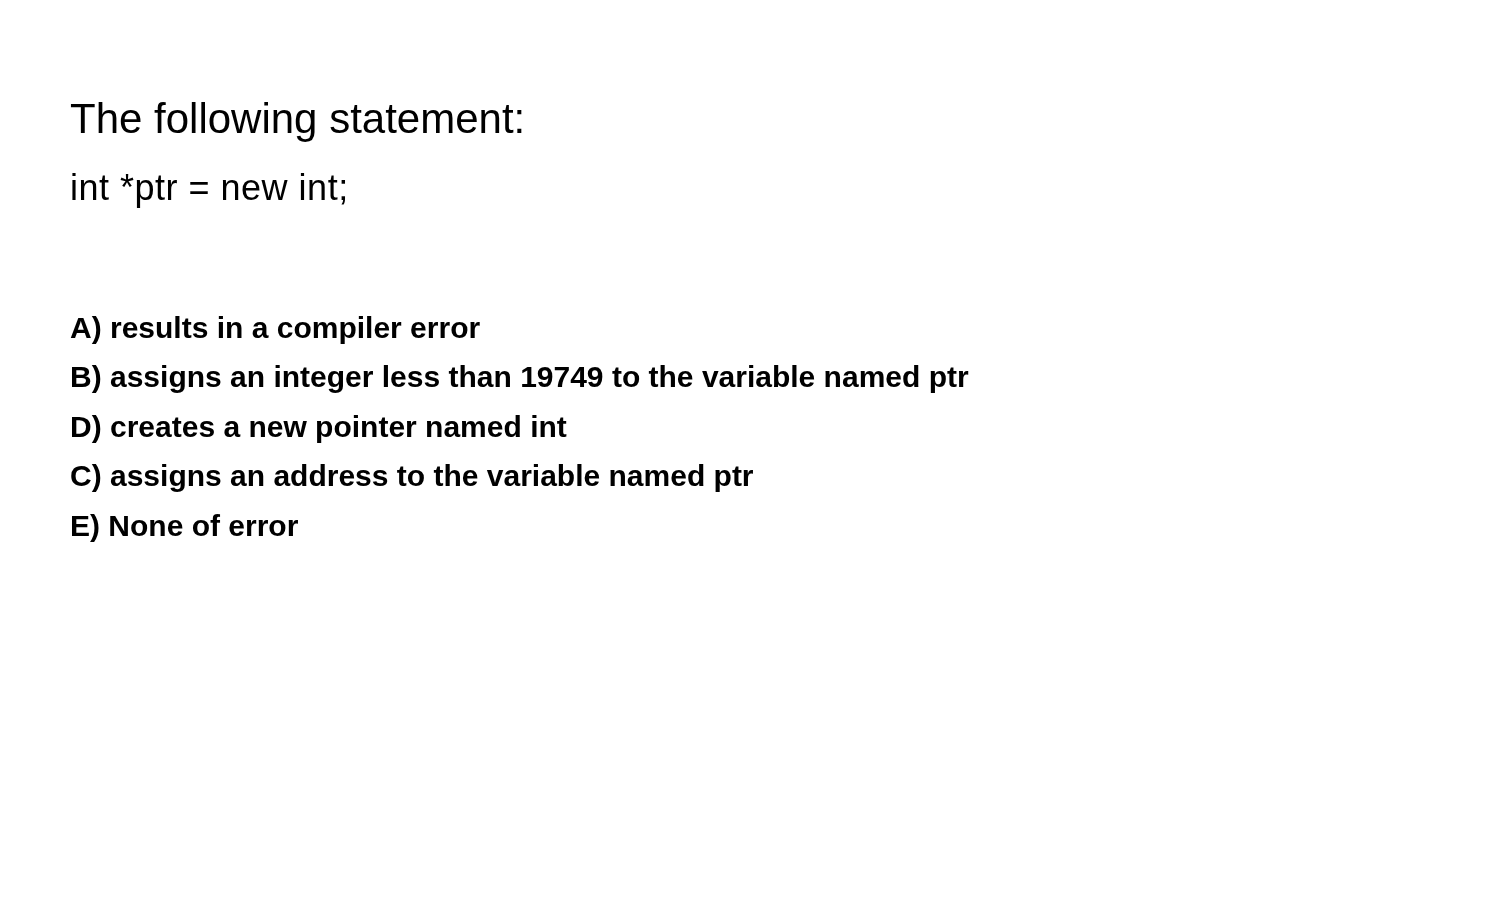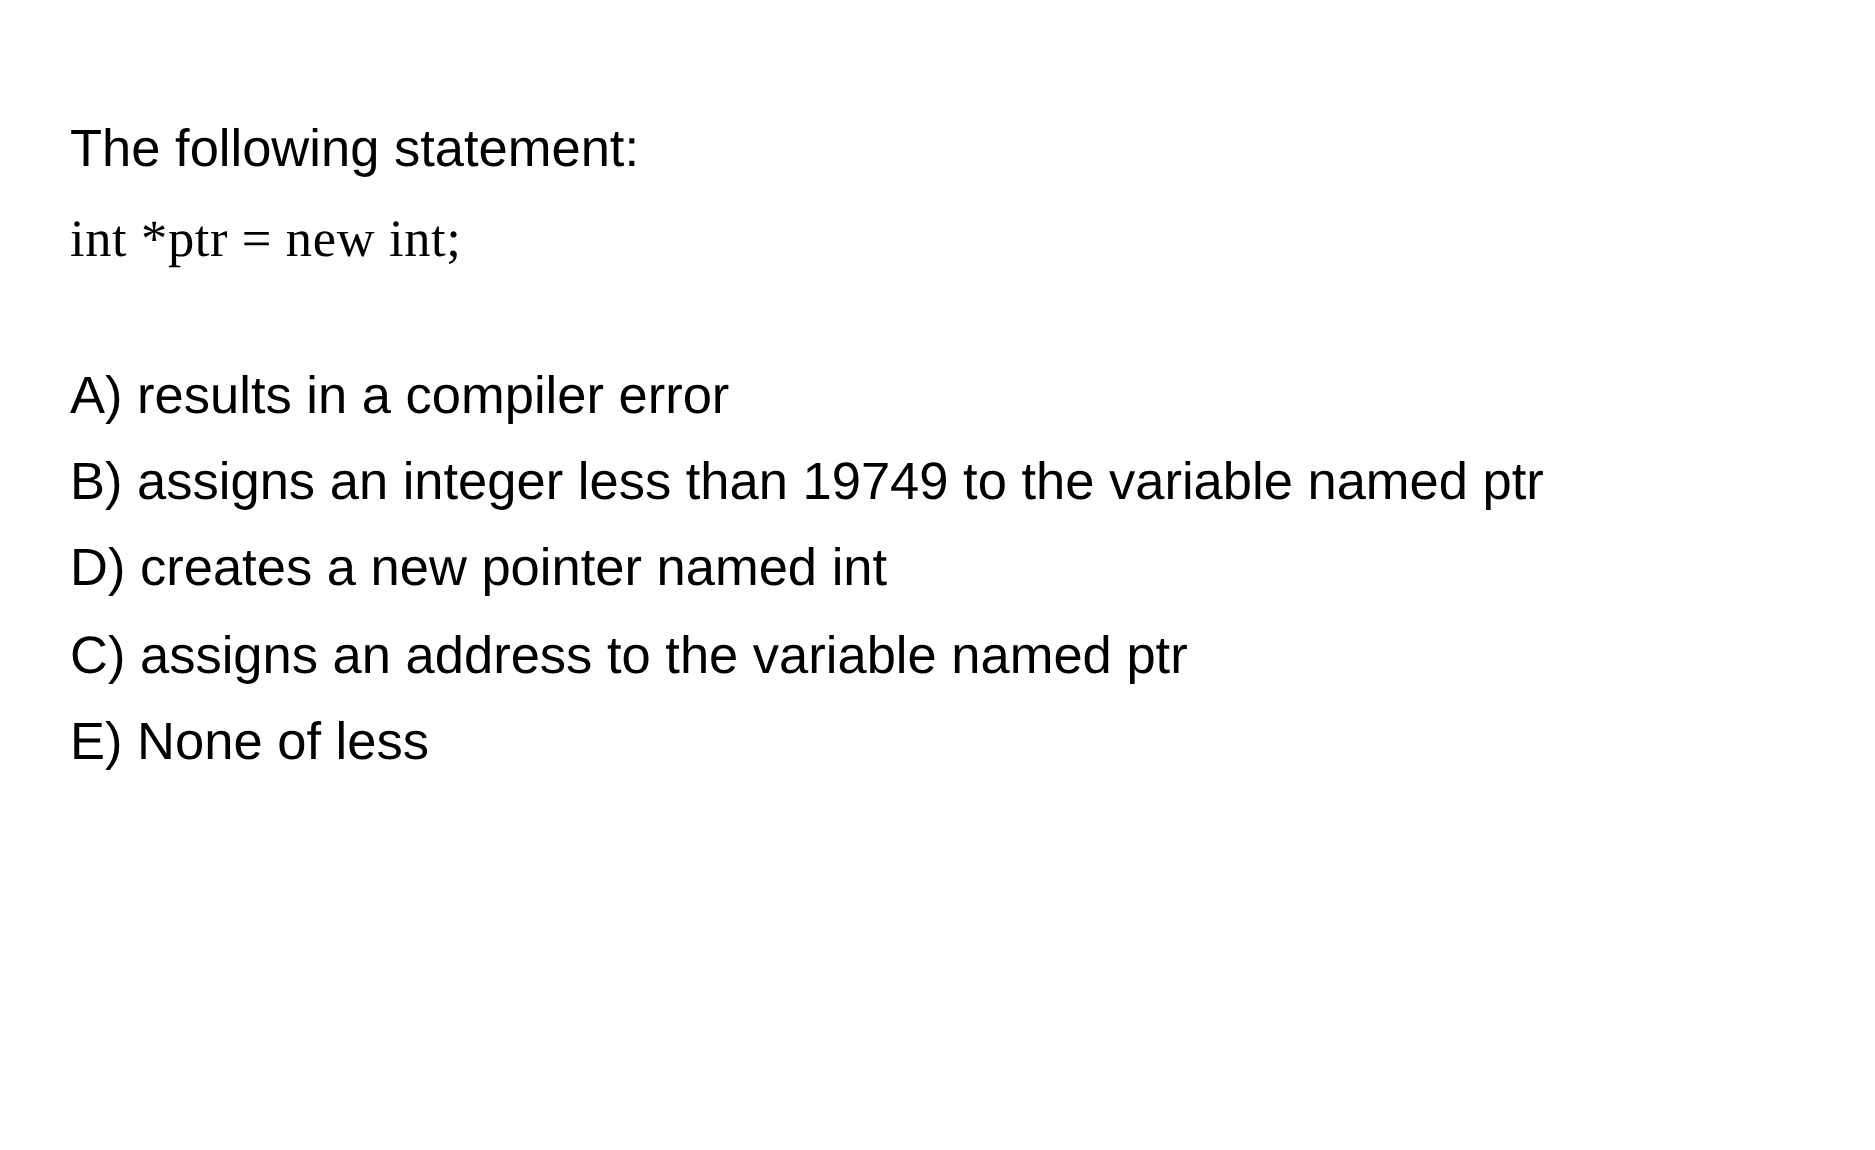--- a/index.html
+++ b/index.html
@@ -8,51 +8,51 @@
       box-sizing: border-box;
     }
     html, body {
       width: 1500px;
       height: 920px;
       background: #ffffff;
       font-family: -apple-system, BlinkMacSystemFont, "Segoe UI", "Helvetica Neue", Arial, sans-serif;
       color: #000000;
     }
     .page {
-      padding: 90px 70px 70px 56px;
+      padding: 90px 70px 70px 70px;
     }
     .question-stem {
       font-size: 42px;
       font-weight: 400;
       line-height: 1.4;
       margin-bottom: 12px;
     }
     .code-line {
-      font-family: Liberation Serif, serif;
-      font-size: 42px;
+      font-family: Liberation Sans, sans-serif;
+      font-size: 36px;
       font-weight: 400;
       line-height: 1.5;
-      margin-bottom: 57px;
+      margin-bottom: 88px;
       letter-spacing: 0.5px;
     }
     .options {
-      font-size: 42px;
-      font-weight: 400;
+      font-size: 30px;
+      font-weight: 700;
       line-height: 1.65;
     }
     .option {
       margin: 0;
     }
   </style>
 </head>
 <body>
 
 <div class="page">
   <div class="question-stem">The following statement:</div>
   <div class="code-line">int *ptr = new int;</div>
   <div class="options">
     <p class="option">A) results in a compiler error</p>
     <p class="option">B) assigns an integer less than 19749 to the variable named ptr</p>
     <p class="option">D) creates a new pointer named int</p>
     <p class="option">C) assigns an address to the variable named ptr</p>
-    <p class="option">E) None of less</p>
+    <p class="option">E) None of error</p>
   </div>
 </div>
 
 </body></html>

